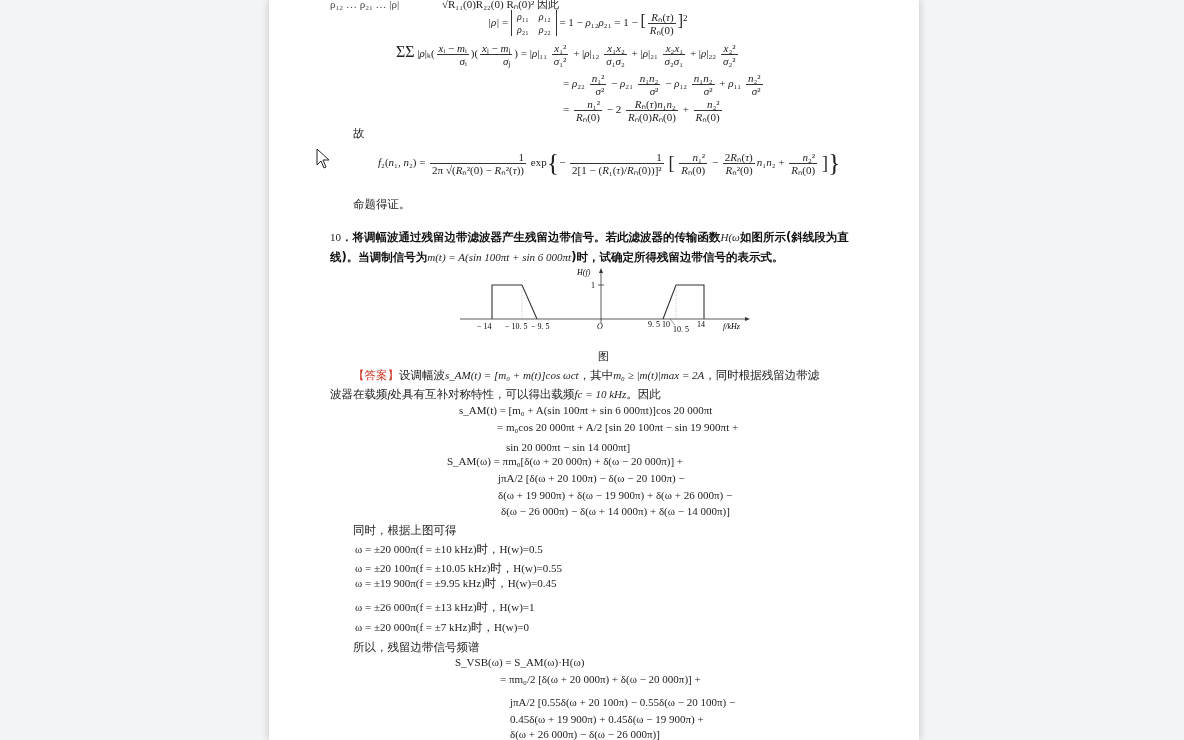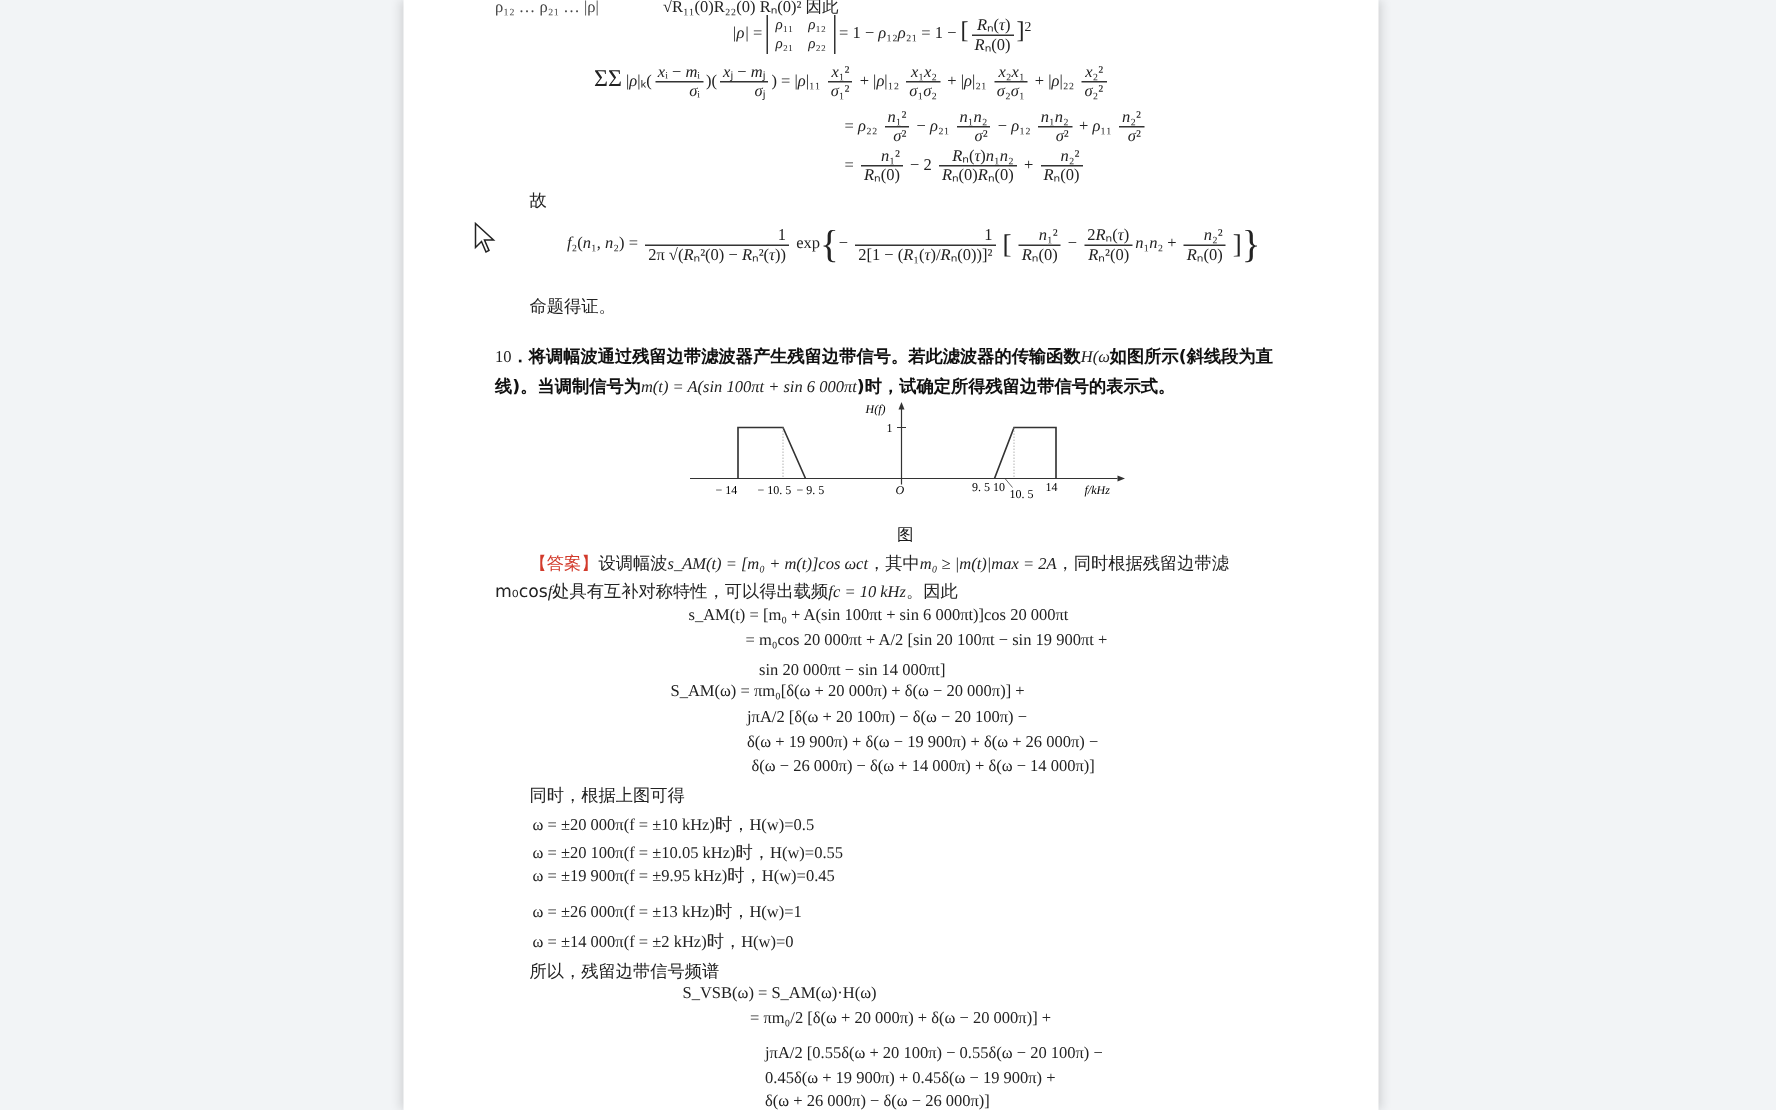--- a/index.html
+++ b/index.html
@@ -118,39 +118,39 @@
   <text x="218" y="67" font-size="8" font-family="Liberation Serif, serif">10. 5</text>
   <text x="242" y="62" font-size="8" font-family="Liberation Serif, serif">14</text>
   <text x="268" y="64" font-size="8" font-style="italic" font-family="Liberation Serif, serif">f/kHz</text>
 </svg>
 <div class="fig-caption">图</div>
 
 <div class="abs cn" style="left:353px; top:368px;">
   <span class="red">【答案】</span><span>设调幅波</span><span class="math" style="font-style:italic">s_AM(t) = [m₀ + m(t)]cos ωct</span><span>，其中</span><span class="math" style="font-style:italic">m₀ ≥ |m(t)|max = 2A</span><span>，同时根据残留边带滤</span>
 </div>
 <div class="abs cn" style="left:330px; top:387px;">
-  <span>m₀cos</span><span class="math" style="font-style:italic">f</span><span>处具有互补对称特性，可以得出载频</span><span class="math" style="font-style:italic">fc = 10 kHz</span><span>。因此</span>
+  <span>波器在载频</span><span class="math" style="font-style:italic">f</span><span>处具有互补对称特性，可以得出载频</span><span class="math" style="font-style:italic">fc = 10 kHz</span><span>。因此</span>
 </div>
 
 <div class="abs math" style="left:459px; top:404px;text-align:right;">s_AM(t) = [m₀ + A(sin 100πt + sin 6 000πt)]cos 20 000πt</div>
 <div class="abs math" style="left:497px; top:421px;">= m₀cos 20 000πt + A/2 [sin 20 100πt − sin 19 900πt +</div>
 <div class="abs math" style="left:506px; top:441px;">sin 20 000πt − sin 14 000πt]</div>
 
 <div class="abs math" style="left:447px; top:455px;">S_AM(ω) = πm₀[δ(ω + 20 000π) + δ(ω − 20 000π)] +</div>
 <div class="abs math" style="left:498px; top:472px;">jπA/2 [δ(ω + 20 100π) − δ(ω − 20 100π) −</div>
 <div class="abs math" style="left:498px; top:489px;">δ(ω + 19 900π) + δ(ω − 19 900π) + δ(ω + 26 000π) −</div>
 <div class="abs math" style="left:501px; top:505px;">δ(ω − 26 000π) − δ(ω + 14 000π) + δ(ω − 14 000π)]</div>
 
 <div class="abs cn" style="left:353px; top:523px;">同时，根据上图可得</div>
 
 <div class="abs math" style="left:355px; top:542px;"><span>ω = ±20 000π(f = ±10 kHz)</span><span class="cn">时，</span><span>H(w)=0.5</span></div>
 <div class="abs math" style="left:355px; top:561px;"><span>ω = ±20 100π(f = ±10.05 kHz)</span><span class="cn">时，</span><span>H(w)=0.55</span></div>
 <div class="abs math" style="left:355px; top:576px;"><span>ω = ±19 900π(f = ±9.95 kHz)</span><span class="cn">时，</span><span>H(w)=0.45</span></div>
 <div class="abs math" style="left:355px; top:600px;"><span>ω = ±26 000π(f = ±13 kHz)</span><span class="cn">时，</span><span>H(w)=1</span></div>
-<div class="abs math" style="left:355px; top:620px;"><span>ω = ±14 000π(f = ±2 kHz)</span><span class="cn">时，</span><span>H(w)=0</span></div>
+<div class="abs math" style="left:355px; top:620px;"><span>ω = ±20 000π(f = ±7 kHz)</span><span class="cn">时，</span><span>H(w)=0</span></div>
 
 <div class="abs cn" style="left:353px; top:640px;">所以，残留边带信号频谱</div>
 
 <div class="abs math" style="left:455px; top:656px;">S_VSB(ω) = S_AM(ω)·H(ω)</div>
 <div class="abs math" style="left:500px; top:673px;">= πm₀/2 [δ(ω + 20 000π) + δ(ω − 20 000π)] +</div>
 <div class="abs math" style="left:510px; top:696px;">jπA/2 [0.55δ(ω + 20 100π) − 0.55δ(ω − 20 100π) −</div>
 <div class="abs math" style="left:510px; top:713px;">0.45δ(ω + 19 900π) + 0.45δ(ω − 19 900π) +</div>
 <div class="abs math" style="left:510px; top:728px;">δ(ω + 26 000π) − δ(ω − 26 000π)]</div>
 
 <svg class="cursor" viewBox="0 0 16 22" width="16" height="22">

